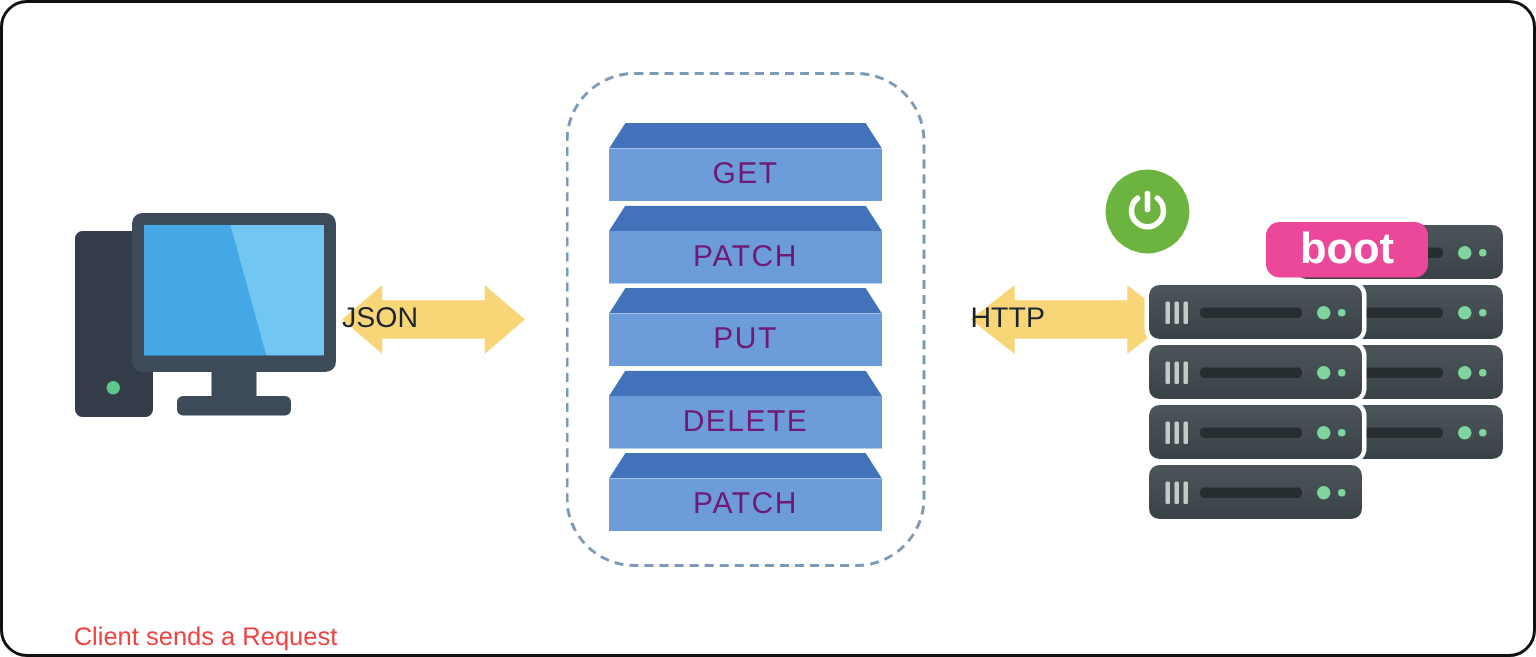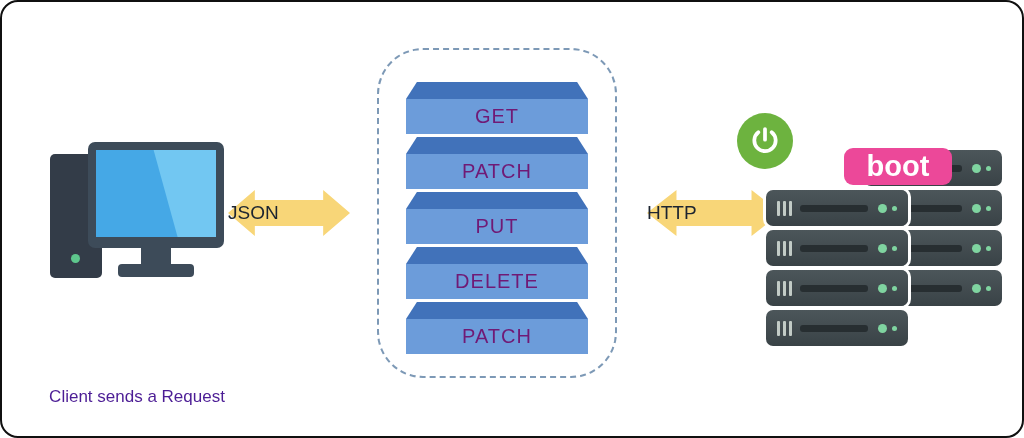--- a/index.html
+++ b/index.html
@@ -53,21 +53,21 @@
   .server .dot.small{width:5px;height:5px;}
   .srv-b1{left:862px;top:148px;width:138px;}
   .srv-b2{left:862px;top:188px;width:138px;}
   .srv-b3{left:862px;top:228px;width:138px;}
   .srv-b4{left:862px;top:268px;width:138px;}
   .srv-f1{left:764px;top:188px;width:142px;}
   .srv-f2{left:764px;top:228px;width:142px;}
   .srv-f3{left:764px;top:268px;width:142px;}
   .srv-f4{left:764px;top:308px;width:142px;}
   
-  .cap{position:absolute;font-size:17px;color:#4c1d95;text-align:center;}
+  .cap{position:absolute;font-size:17px;color:#ef4444;text-align:center;margin-top:28px;}
   .cap-client{left:20px;top:385px;width:230px;}
   .cap-methods{left:375px;top:389px;width:240px;}
   .cap-server{left:755px;top:385px;width:250px;}
 </style>
 </head>
 <body>
 
 <div class="canvas">
 
   <div>

